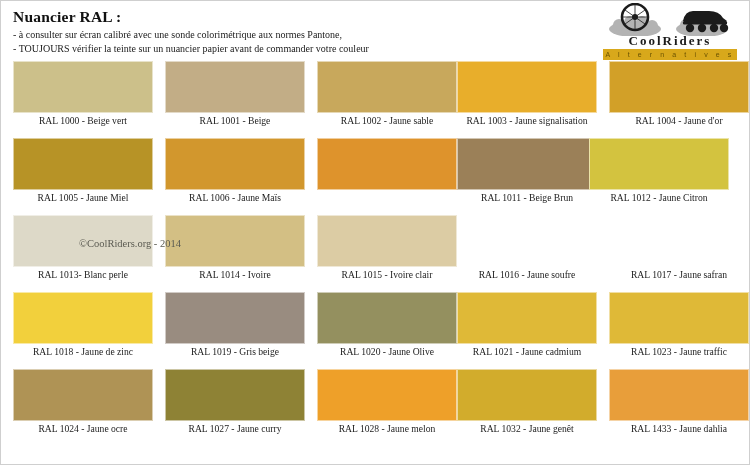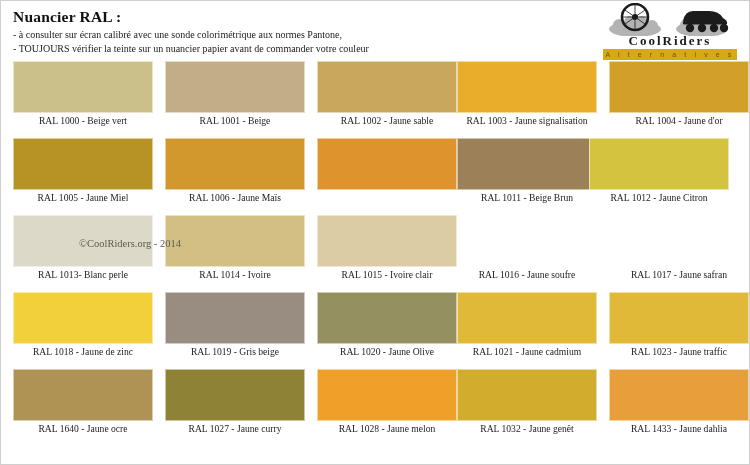--- a/index.html
+++ b/index.html
@@ -232,21 +232,21 @@
           <div class="caption">RAL 1021 - Jaune cadmium</div>
         </div>
         <div class="cell" style="left: 608px;">
           <div class="swatch" title="RAL 1023" style="background: rgb(223, 185, 55);"></div>
           <div class="caption">RAL 1023 - Jaune traffic</div>
         </div>
       </div>
       <div class="row">
         <div class="cell" style="left: 12px;">
           <div class="swatch" title="RAL 1024" style="background: rgb(175, 147, 85);"></div>
-          <div class="caption">RAL 1640 - Jaune ocre</div>
+          <div class="caption">RAL 1024 - Jaune ocre</div>
         </div>
         <div class="cell" style="left: 164px;">
           <div class="swatch" title="RAL 1027" style="background: rgb(142, 130, 53);"></div>
           <div class="caption">RAL 1027 - Jaune curry</div>
         </div>
         <div class="cell" style="left: 316px;">
           <div class="swatch" title="RAL 1028" style="background: rgb(238, 160, 41);"></div>
           <div class="caption">RAL 1028 - Jaune melon</div>
         </div>
         <div class="cell" style="left: 456px;">

